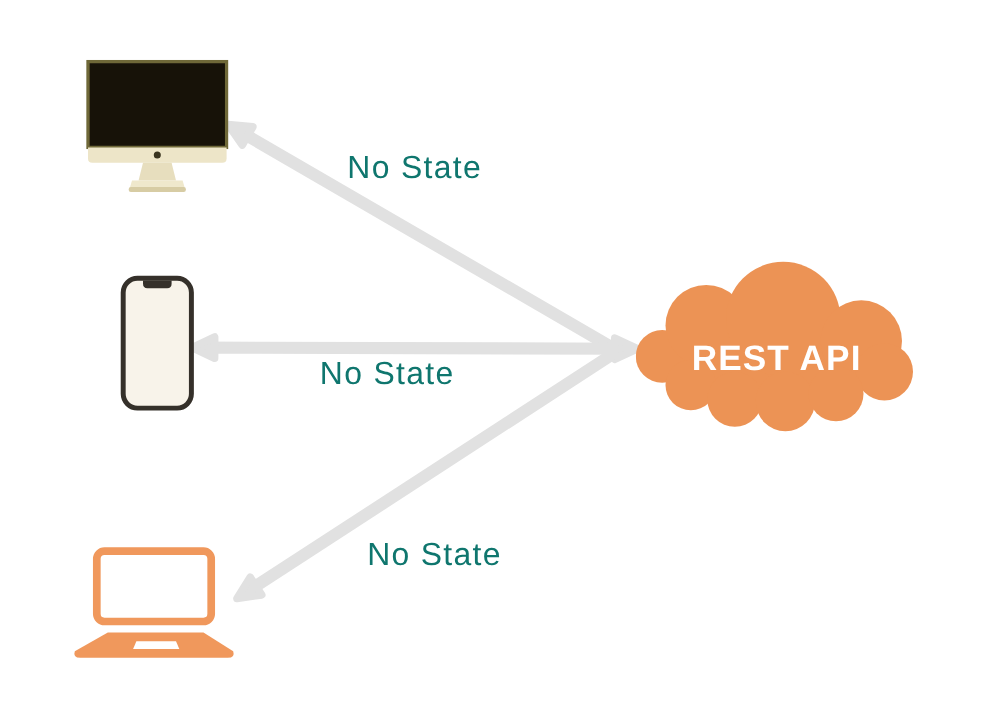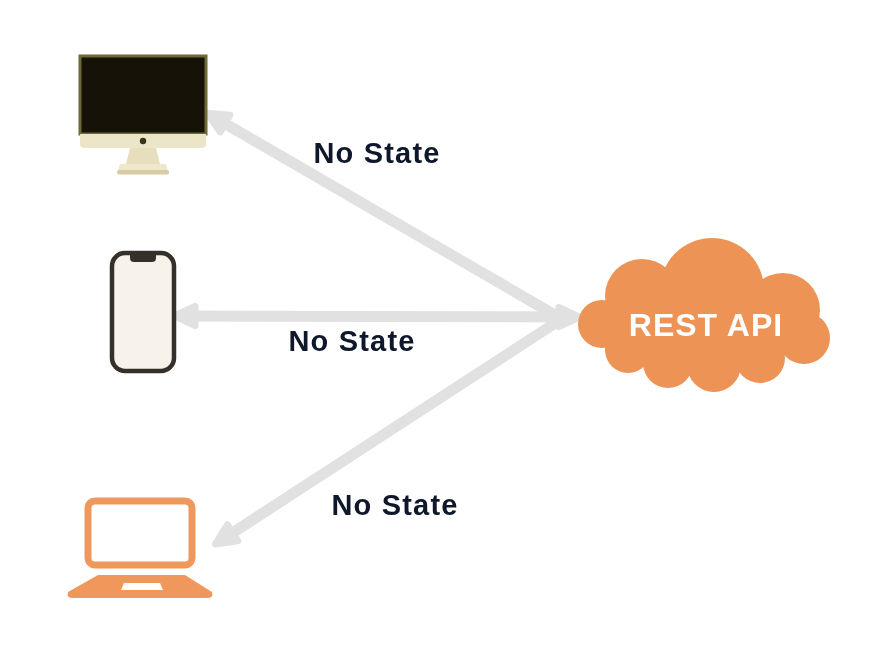--- a/index.html
+++ b/index.html
@@ -9,26 +9,25 @@
     height: 654px;
     background: #ffffff;
     overflow: hidden;
     font-family: "Liberation Sans", sans-serif;
   }
   .layer { position: absolute; left: 0; top: 0; }
   .device { position: absolute; }
   .conn-label {
     position: absolute;
     transform: translate(-50%, -50%);
-    color: #0f172a;
+    color: #0f766e;
     font-size: 29px;
     letter-spacing: 1.2px;
     white-space: nowrap;
     font-family: "Liberation Sans", sans-serif;
-    font-weight: bold;
   }
   #label-desktop { left: 377px; top: 153px; }
   #label-phone   { left: 352px; top: 341px; }
   #label-laptop  { left: 395px; top: 505px; }
   .cloud-text {
     font-family: "Liberation Sans", sans-serif;
     font-weight: bold;
     font-size: 32px;
     letter-spacing: 1px;
     fill: #ffffff;

